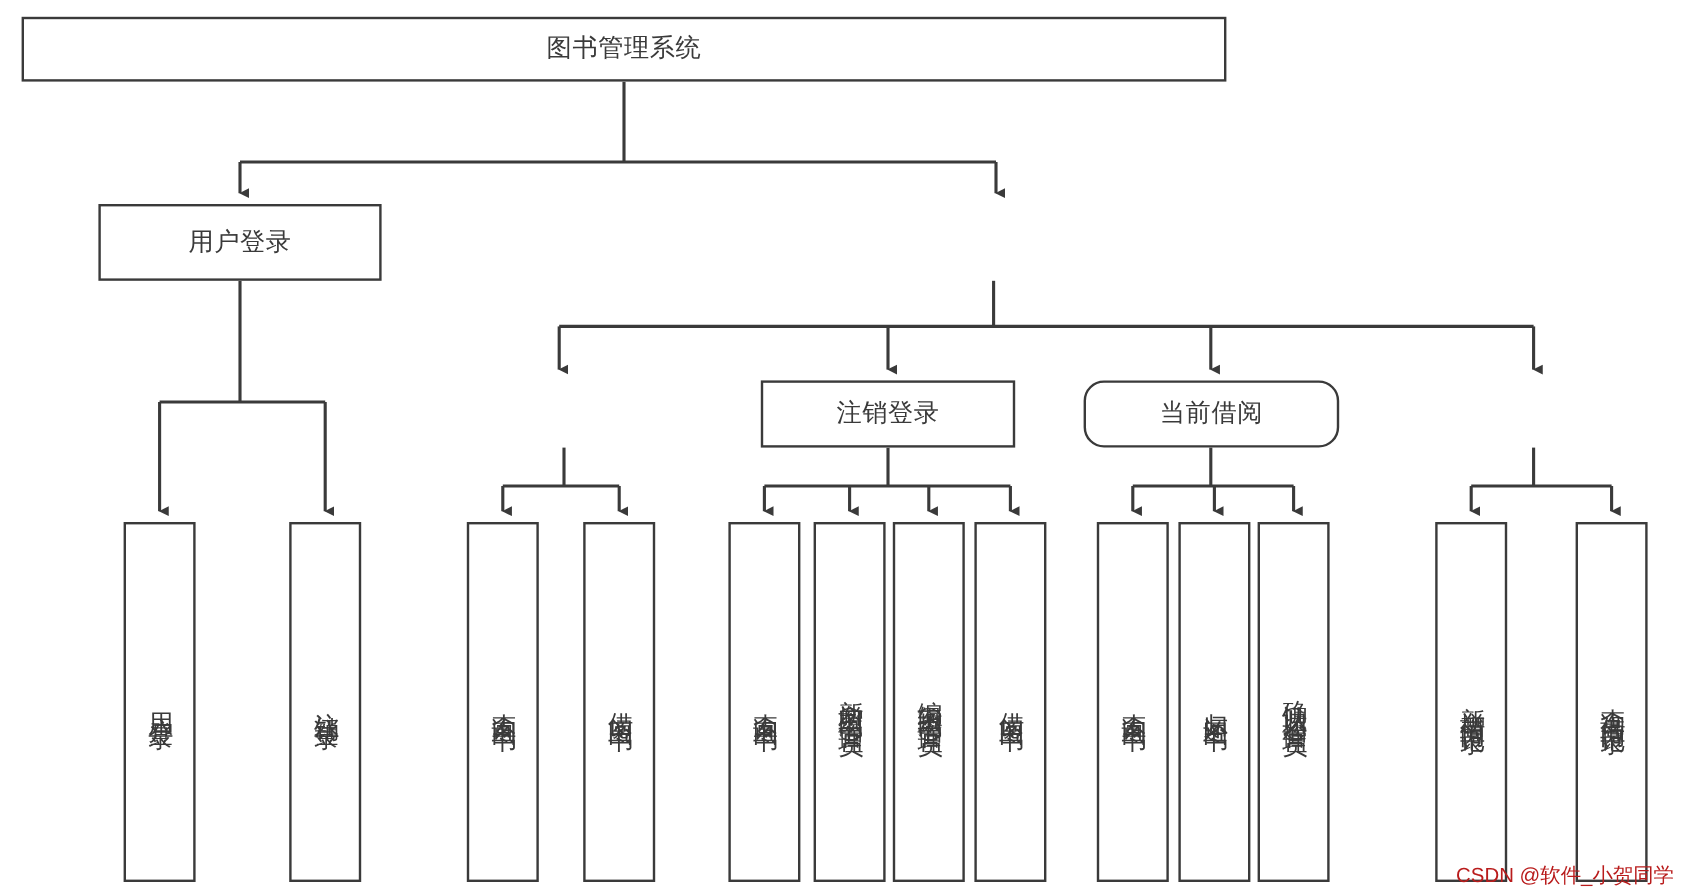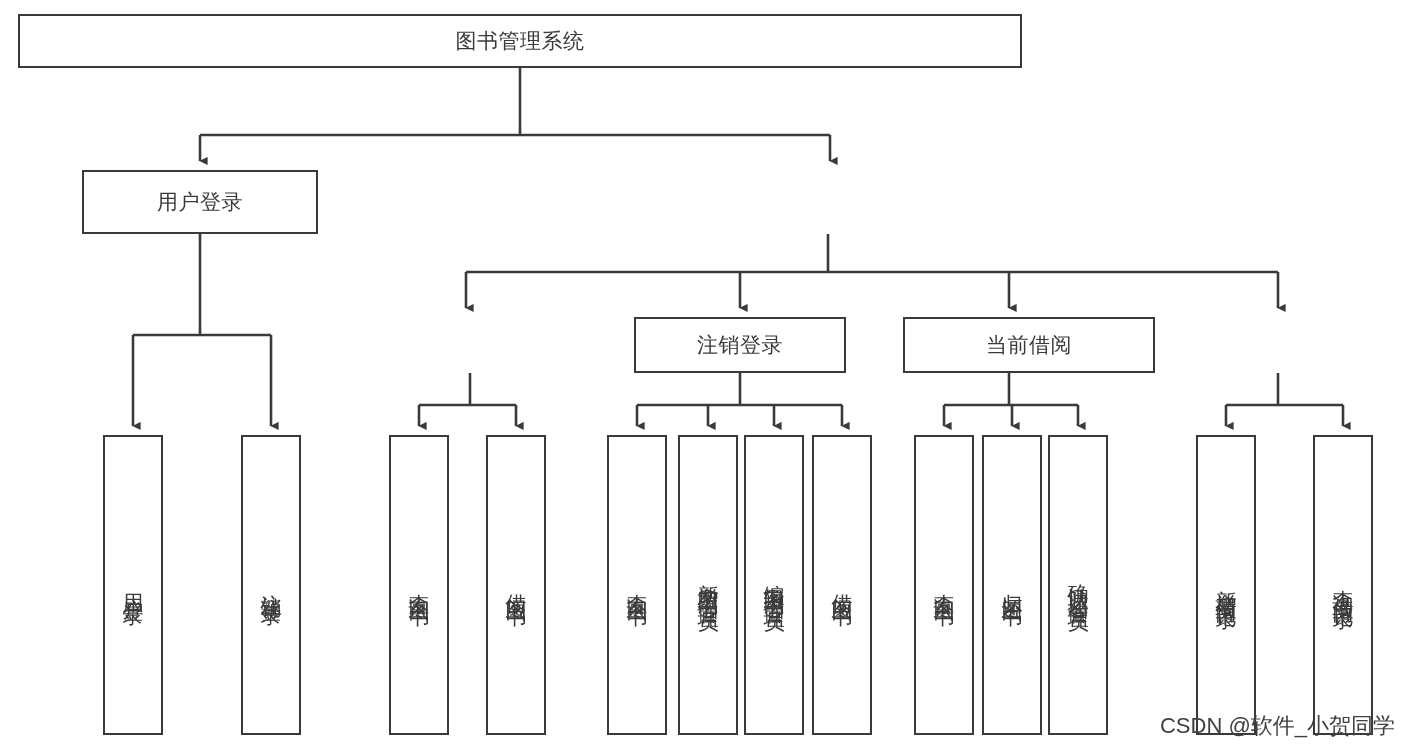--- a/index.html
+++ b/index.html
@@ -51,22 +51,22 @@
   }
   .node.vertical {
     align-items: center;
     justify-content: center;
     padding: 6px 0;
   }
   .watermark {
     position: absolute;
     right: 10px;
     bottom: 6px;
-    font-size: 22px;
-    color: #404040;
+    font-size: 17px;
+    color: #b91c1c;
     white-space: nowrap;
     user-select: none;
     text-align: center;
   }
 </style>
 </head>
 <body>
 
 <div id="diagram-root">
 
@@ -138,21 +138,21 @@
 
   <div class="node" style="left: 18px; top: 14px; width: 1004px; height: 54px;">
     <span class="node-label">图书管理系统</span>
   </div>
   <div class="node" style="left: 82px; top: 170px; width: 236px; height: 64px;">
     <span class="node-label">用户登录</span>
   </div>
   <div class="node" style="left: 634px; top: 317px; width: 212px; height: 56px;">
     <span class="node-label">注销登录</span>
   </div>
-  <div class="node" style="left: 903px; top: 317px; width: 252px; height: 56px;">
+  <div class="node" style="left: 903px; top: 317px; width: 213px; height: 56px; border-radius: 17px;">
     <span class="node-label">当前借阅</span>
   </div>
 
   <div class="node vertical" style="left: 103px; top: 435px; width: 60px; height: 300px;">
     <span class="node-label">用户登录</span>
   </div>
   <div class="node vertical" style="left: 241px; top: 435px; width: 60px; height: 300px;">
     <span class="node-label">注销登录</span>
   </div>
   <div class="node vertical" style="left: 389px; top: 435px; width: 60px; height: 300px;">

